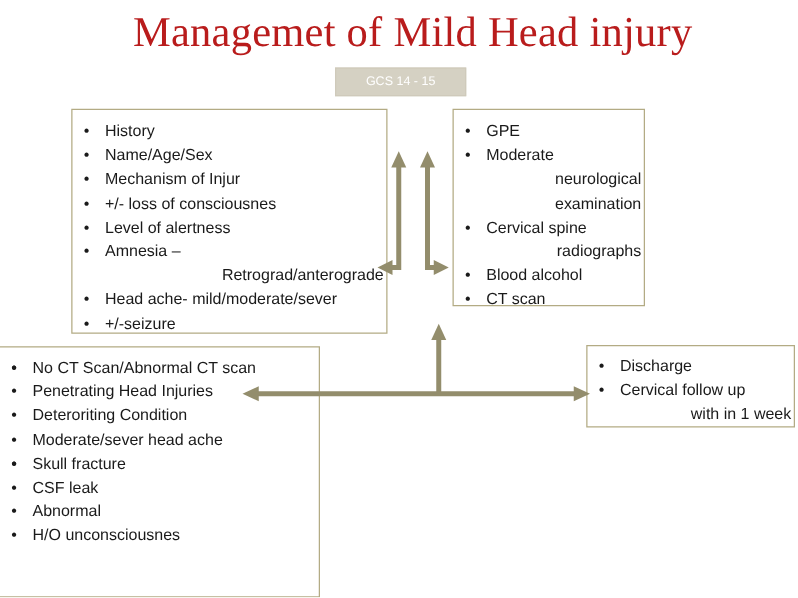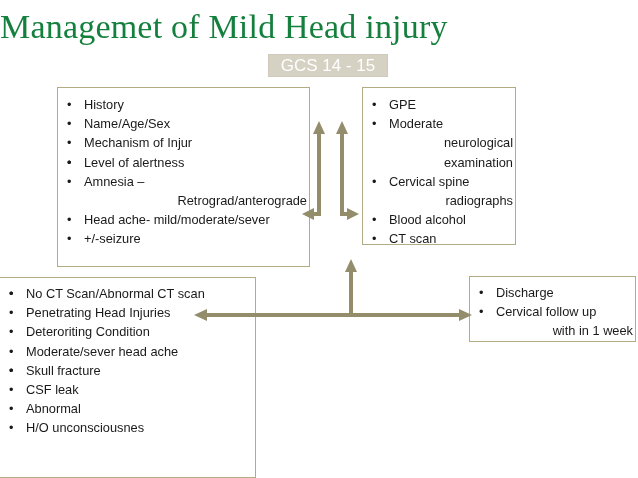--- a/index.html
+++ b/index.html
@@ -15,41 +15,41 @@
     overflow: hidden;
     font-family: "Liberation Sans", sans-serif;
   }
 
   
   #title {
     position: absolute;
     left: 0;
     top: 6px;
     width: 554px;
-    text-align: left;
+    text-align: right;
     font-family: "Liberation Serif", serif;
     font-size: 34px;
     line-height: 42px;
-    color: #15803d;
+    color: #b91c1c;
     letter-spacing: 0.2px;
     white-space: nowrap;
   }
 
   
   #gcs-box {
     position: absolute;
     left: 268px;
     top: 54px;
-    width: 120px;
+    width: 105px;
     height: 23px;
     background: #d5d1c3;
     border: 1px solid #cfcabb;
     box-sizing: border-box;
     color: #ffffff;
-    font-size: 17px;
+    font-size: 10px;
     line-height: 21px;
     text-align: center;
     font-family: "Liberation Sans", sans-serif;
   }
 
   
   .box {
     position: absolute;
     background: #ffffff;
     border: 1.3px solid #b3ab84;
@@ -102,21 +102,21 @@
 
   <div id="title">Managemet of Mild Head injury</div>
 
   <div id="gcs-box">GCS 14 - 15</div>
 
   <div id="box-history" class="box">
     <ul>
       <li><span class="bullet">•</span><span>History</span></li>
       <li><span class="bullet">•</span><span>Name/Age/Sex</span></li>
       <li><span class="bullet">•</span><span>Mechanism of Injur</span></li>
-      <li><span class="bullet">•</span></li>
+      <li><span class="bullet">•</span><span>+/- loss of consciousnes</span></li>
       <li><span class="bullet">•</span><span>Level of alertness</span></li>
       <li><span class="bullet">•</span><span>Amnesia –</span></li>
       <li class="cont">Retrograd/anterograde</li>
       <li><span class="bullet">•</span><span>Head ache- mild/moderate/sever</span></li>
       <li><span class="bullet">•</span><span>+/-seizure</span></li>
     </ul>
   </div>
 
   <div id="box-exam" class="box">
     <ul>

